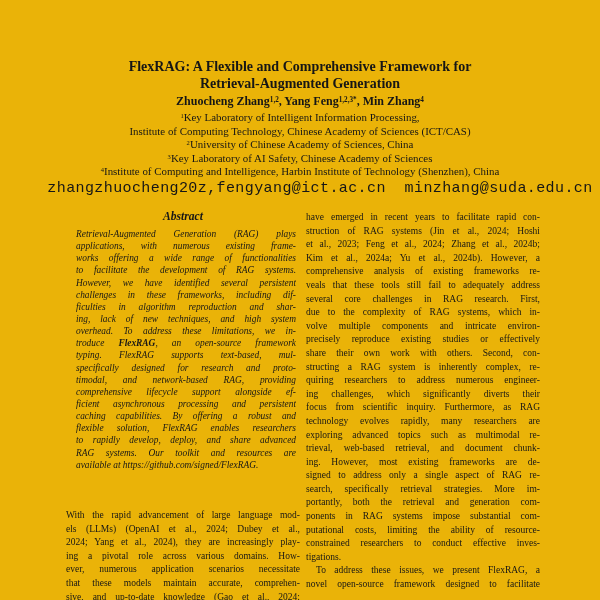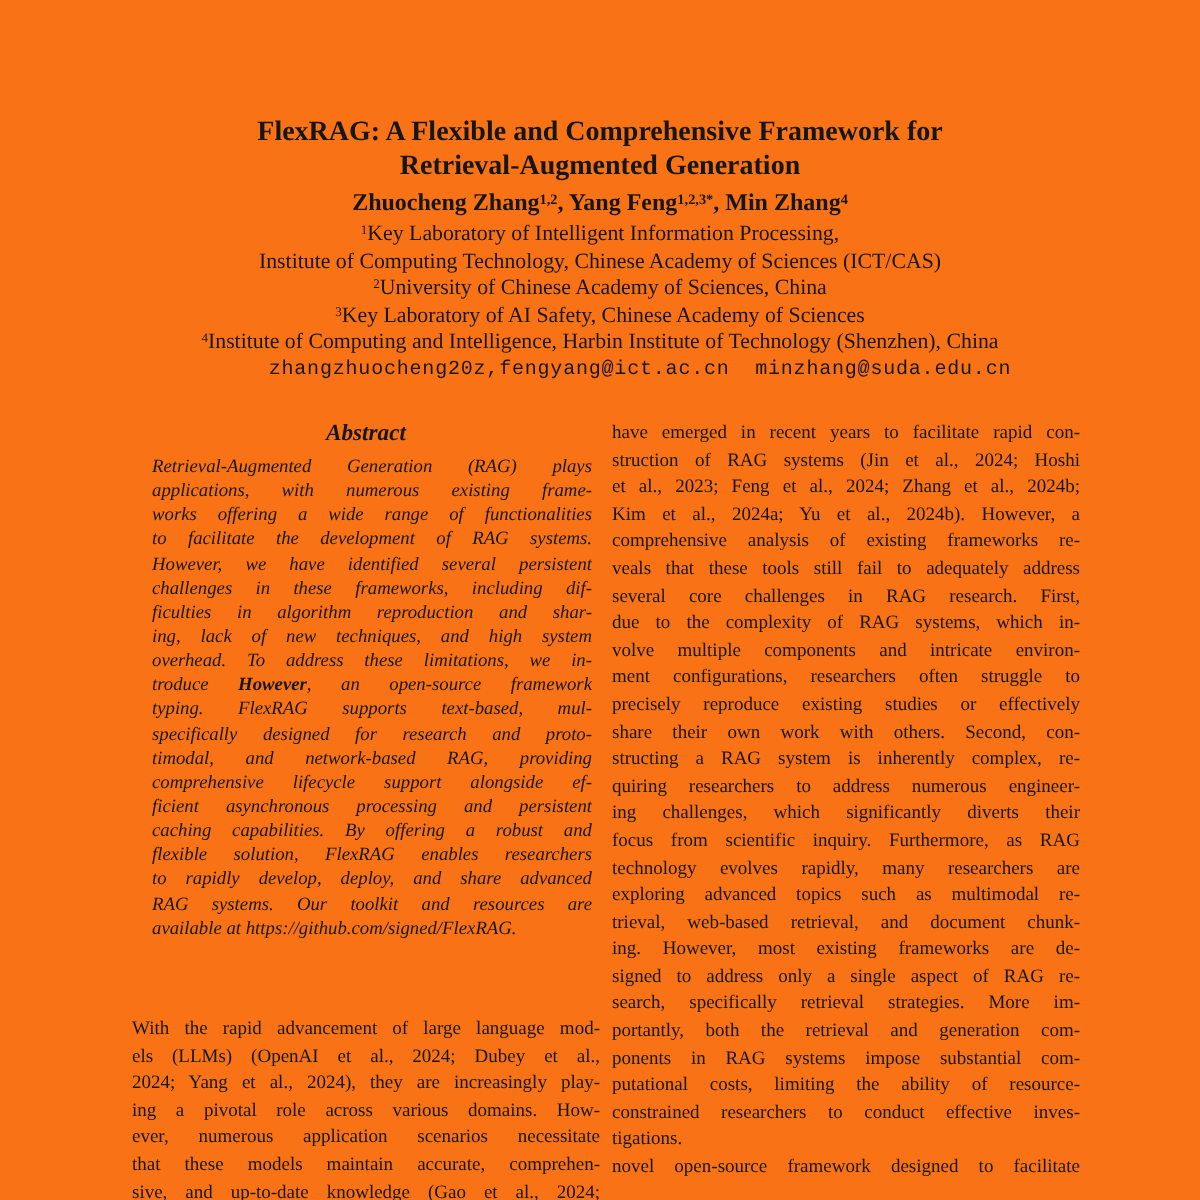--- a/index.html
+++ b/index.html
@@ -18,21 +18,21 @@
     position:absolute;left:0;right:0;top:94px;text-align:center;
     font-weight:bold;font-size:12px;line-height:14px;
   }
   .affils{
     position:absolute;left:0;right:0;top:111px;text-align:center;
     font-size:10.9px;line-height:13.5px;
   }
   .affils .line{text-align:center;text-align-last:center;height:13.5px;}
   .emails{
     position:absolute;left:0;right:0;top:180px;text-align:center;
-    font-family:"Liberation Mono", monospace;font-size:10px;
+    font-family:"Liberation Mono", monospace;font-size:15px;
     letter-spacing:0.4px;white-space:pre;padding-left:40px;
   }
   .abs-head{
     position:absolute;left:66px;width:234px;top:210px;text-align:center;
     font-weight:bold;font-size:11.6px;font-style:italic;
   }
   .abs-body{
     position:absolute;left:76px;width:220px;top:228px;font-size:9.4px;font-style:italic;
   }
   .abs-body .line{line-height:12.15px;height:12.15px;}
@@ -51,21 +51,21 @@
   .line{
     text-align:justify;text-align-last:justify;overflow:hidden;
   }
   .line.last{text-align-last:left;}
   .line.indent{text-indent:10px;}
   sup{font-size:60%;line-height:0;position:relative;top:-0.42em;vertical-align:baseline;}
 </style>
 </head>
 <body>
 
-<div class="page" style="background: #f97316; color: rgb(22, 22, 22);">
+<div class="page" style="background: #eab308; color: rgb(22, 22, 22);">
 
   <div class="title">
       <div class="line">FlexRAG: A Flexible and Comprehensive Framework for</div>
       <div class="line">Retrieval-Augmented Generation</div>
     </div>
 
   <div class="authors">Zhuocheng Zhang<sup>1,2</sup>, Yang Feng<sup>1,2,3*</sup>, Min Zhang<sup>4</sup></div>
 
   <div class="affils">
       <div class="line"><sup>1</sup>Key Laboratory of Intelligent Information Processing,</div>
@@ -82,21 +82,21 @@
   <div class="abs-body">
       <div class="line">Retrieval-Augmented Generation (RAG) plays</div>
       <div class="line">applications, with numerous existing frame-</div>
       <div class="line">works offering a wide range of functionalities</div>
       <div class="line">to facilitate the development of RAG systems.</div>
       <div class="line">However, we have identified several persistent</div>
       <div class="line">challenges in these frameworks, including dif-</div>
       <div class="line">ficulties in algorithm reproduction and shar-</div>
       <div class="line">ing, lack of new techniques, and high system</div>
       <div class="line">overhead. To address these limitations, we in-</div>
-      <div class="line">troduce <b>However</b>, an open-source framework</div>
+      <div class="line">troduce <b>FlexRAG</b>, an open-source framework</div>
       <div class="line">typing.  FlexRAG supports text-based, mul-</div>
       <div class="line">specifically designed for research and proto-</div>
       <div class="line">timodal, and network-based RAG, providing</div>
       <div class="line">comprehensive lifecycle support alongside ef-</div>
       <div class="line">ficient asynchronous processing and persistent</div>
       <div class="line">caching capabilities. By offering a robust and</div>
       <div class="line">flexible solution, FlexRAG enables researchers</div>
       <div class="line">to rapidly develop, deploy, and share advanced</div>
       <div class="line">RAG systems.  Our toolkit and resources are</div>
       <div class="line last">available at https://github.com/signed/FlexRAG.</div>
@@ -116,34 +116,34 @@
   <div class="right-body">
       <div class="line">have emerged in recent years to facilitate rapid con-</div>
       <div class="line">struction of RAG systems (Jin et al., 2024; Hoshi</div>
       <div class="line">et al., 2023; Feng et al., 2024; Zhang et al., 2024b;</div>
       <div class="line">Kim et al., 2024a; Yu et al., 2024b).  However, a</div>
       <div class="line">comprehensive analysis of existing frameworks re-</div>
       <div class="line">veals that these tools still fail to adequately address</div>
       <div class="line">several core challenges in RAG research.   First,</div>
       <div class="line">due to the complexity of RAG systems, which in-</div>
       <div class="line">volve multiple components and intricate environ-</div>
-      <div class="line">ment configurations, researchers often struggle to</div>
       <div class="line">precisely reproduce existing studies or effectively</div>
       <div class="line">share their own work with others.  Second, con-</div>
       <div class="line">structing a RAG system is inherently complex, re-</div>
       <div class="line">quiring researchers to address numerous engineer-</div>
       <div class="line">ing challenges, which significantly diverts their</div>
       <div class="line">focus from scientific inquiry. Furthermore, as RAG</div>
       <div class="line">technology evolves rapidly, many researchers are</div>
       <div class="line">exploring advanced topics such as multimodal re-</div>
       <div class="line">trieval, web-based retrieval, and document chunk-</div>
       <div class="line">ing.  However, most existing frameworks are de-</div>
       <div class="line">signed to address only a single aspect of RAG re-</div>
       <div class="line">search, specifically retrieval strategies.  More im-</div>
       <div class="line">portantly, both the retrieval and generation com-</div>
       <div class="line">ponents in RAG systems impose substantial com-</div>
       <div class="line">putational costs, limiting the ability of resource-</div>
       <div class="line">constrained researchers to conduct effective inves-</div>
       <div class="line last">tigations.</div>
+      <div class="line indent">To address these issues, we present FlexRAG, a</div>
       <div class="line">novel open-source framework designed to facilitate</div>
     </div>
 
 </div>
 
 </body></html>

